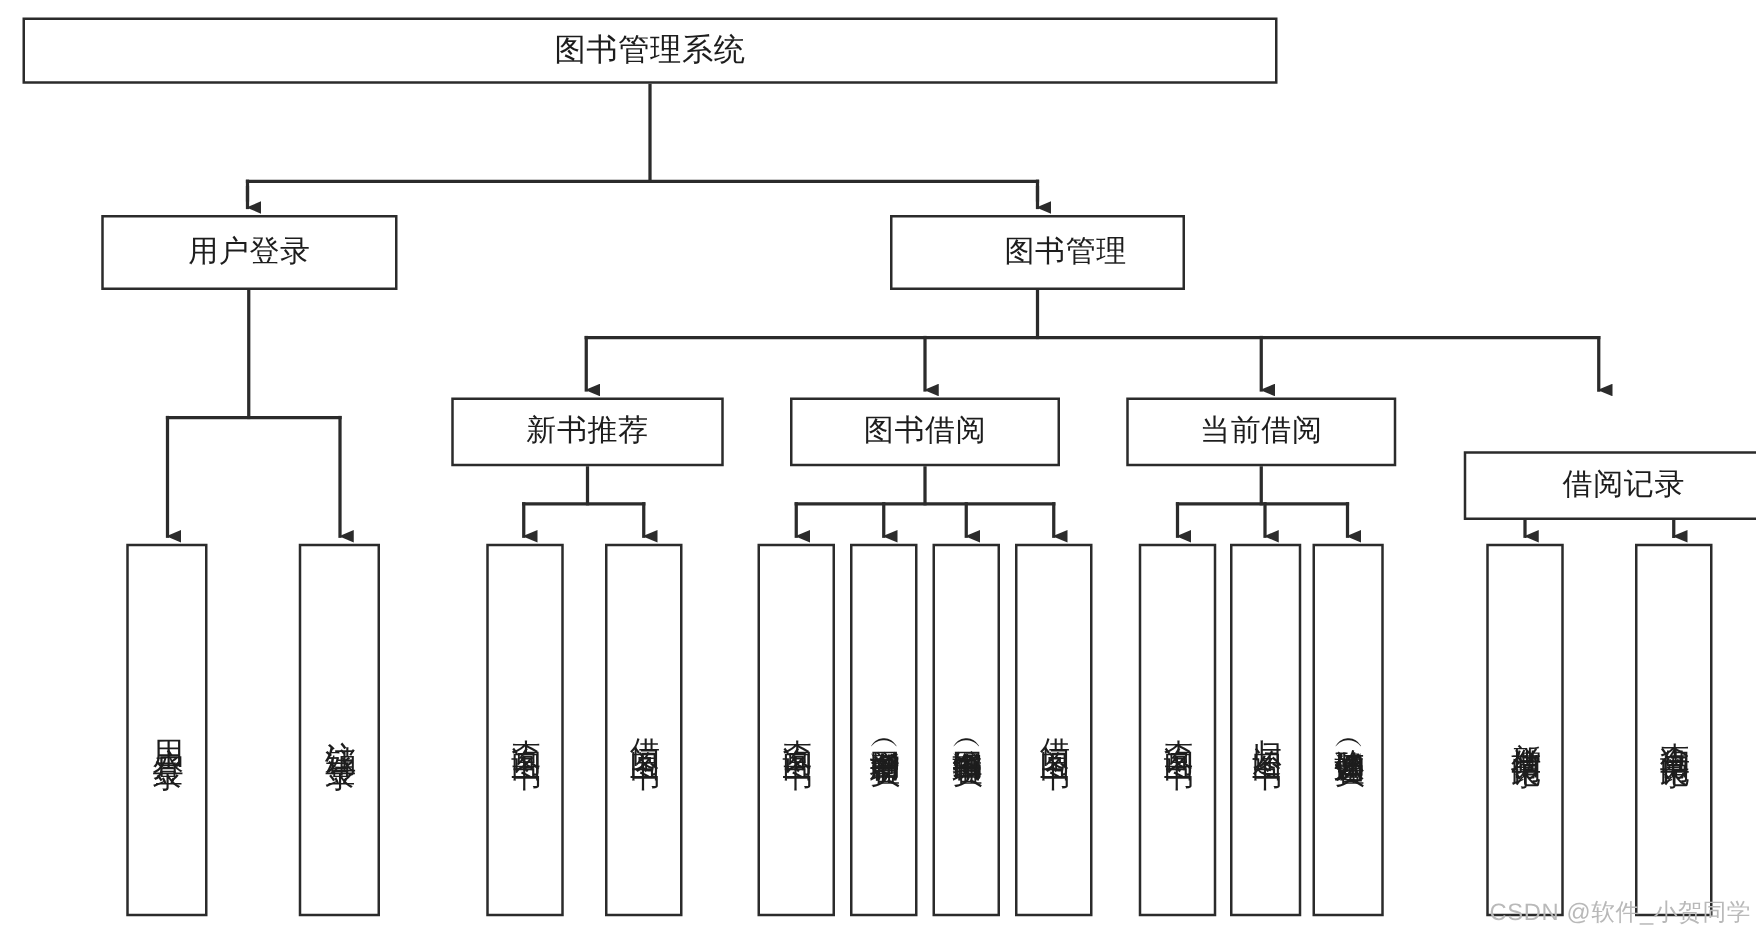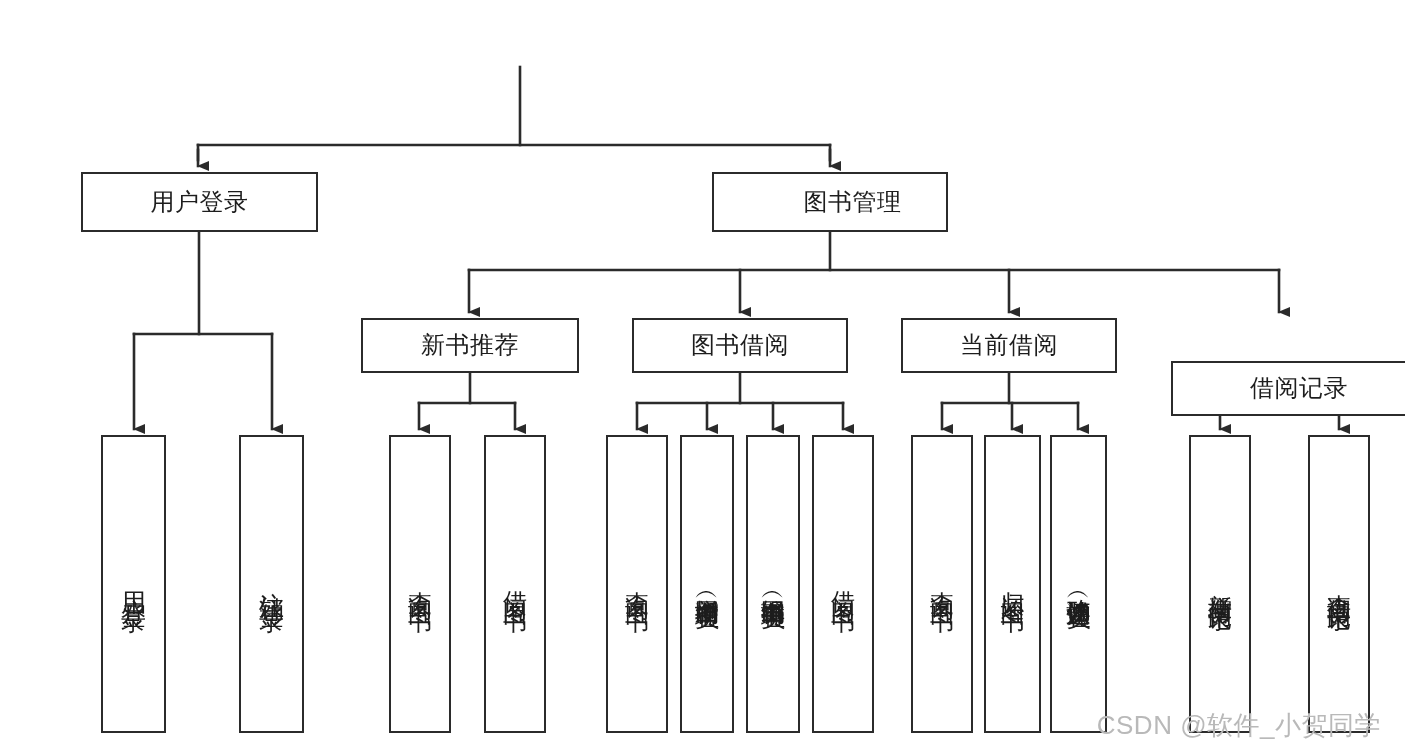--- a/index.html
+++ b/index.html
@@ -52,23 +52,23 @@
   .node .label-v {
     writing-mode: vertical-rl;
     text-orientation: upright;
     letter-spacing: 6px;
     line-height: 1.0;
     white-space: nowrap;
     text-align: center;
   }
   #watermark {
     position: absolute;
-    right: 24px;
+    right: 4px;
     bottom: 4px;
-    font-size: 26px;
+    font-size: 19px;
     color: #b9b9b9;
     white-space: nowrap;
     letter-spacing: 0.5px;
   }
 </style>
 </head>
 <body>
 
 <div id="canvas">
 
@@ -121,20 +121,23 @@
       <path d="M1012,403 L1012,429" marker-end="url(#arrow)"></path>
       <path d="M1078,403 L1078,429" marker-end="url(#arrow)"></path>
 
       <path d="M1279,373 L1279,403"></path>
       <path d="M1220,403 L1339,403"></path>
       <path d="M1220,403 L1220,429" marker-end="url(#arrow)"></path>
       <path d="M1339,403 L1339,429" marker-end="url(#arrow)"></path>
     </g>
   </svg>
 
+  <div class="node root" style="left:18px; top:14px; width:1004px; height:53px;">
+    <span class="label-h">图书管理系统</span>
+  </div>
 
   <div class="node lvl2" style="left:81px; top:172px; width:237px; height:60px;">
     <span class="label-h">用户登录</span>
   </div>
 
   <div class="node lvl2" style="left:712px; top:172px; width:236px; height:60px;padding-left:45px;">
     <span class="label-h">图书管理</span>
   </div>
 
   <div class="node lvl3" style="left:361px; top:318px; width:218px; height:55px;justify-content:center;">

